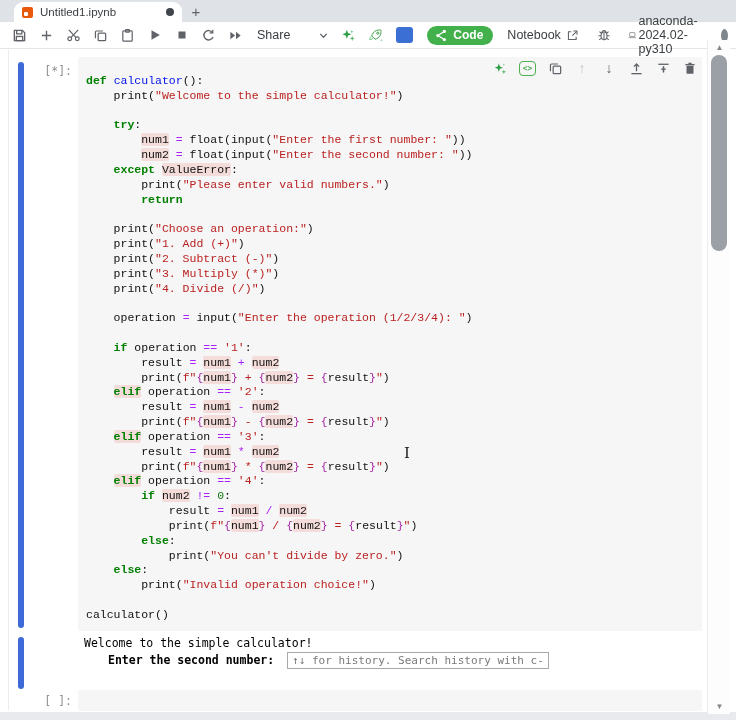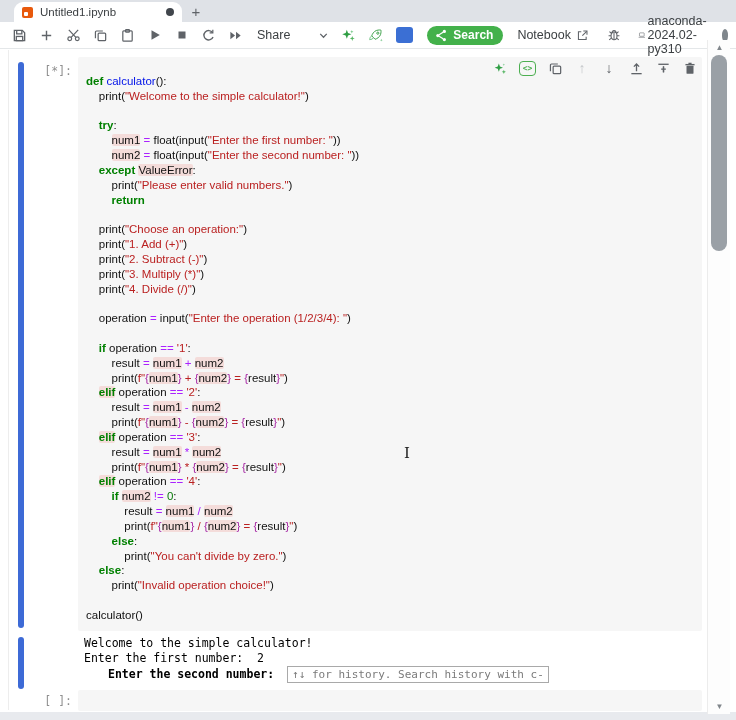--- a/index.html
+++ b/index.html
@@ -37,21 +37,21 @@
   .kernel-dot { width:13px; height:13px; border-radius:50%; background:#7f868c; margin-left:6px; }
 
   
   .main-edge-l { position:absolute; left:8px; top:50px; width:1px; height:660px; background:#ededed; }
   .collapser { position:absolute; left:18px; width:6px; border-radius:3px; background:#3d6ad6; }
   .prompt { position:absolute; left:0; width:72px; text-align:right;
             font-family:"DejaVu Sans Mono", monospace; font-size:11.5px; color:#8f8f8f; }
 
   .editor1 { position:absolute; left:78px; top:57px; width:624px; height:574px; background:#f6f6f6;
              border-radius:2px; padding:17px 8px 8px 8px; }
-  .code { font-family:Liberation Sans, sans-serif; font-size:11.5px; line-height:14.83px; white-space:pre; }
+  .code { font-family:Liberation Mono, monospace; font-size:11.5px; line-height:14.83px; white-space:pre; }
   .cl { height:14.83px; }
   .tk-p { color:#111; }
   .tk-k { color:#008000; font-weight:bold; }
   .tk-d { color:#0012e8; }
   .tk-s { color:#BA2121; }
   .tk-o { color:#AA22FF; }
   .tk-n { color:#087a08; }
   .tk-b { color:#A626A4; }
   .hl { background:#f4dcda; border-radius:2px; }
 
@@ -180,21 +180,21 @@
         <i></i>
         <i></i>
     </span>
     <div class="share-btn">
       <svg width="13" height="13" viewBox="0 0 16 16">
           <circle cx="11.5" cy="3" r="2" fill="#fff"></circle>
           <circle cx="3.5" cy="8" r="2" fill="#fff"></circle>
           <circle cx="11.5" cy="13" r="2" fill="#fff"></circle>
           <path d="M5 7 L10 4 M5 9 L10 12" stroke="#fff" stroke-width="1.6"></path>
         </svg>
-      <span>Search</span>
+      <span>Code</span>
     </div>
     <div class="nb-label">
       <span>Notebook</span>
       <svg width="13" height="13" viewBox="0 0 16 16" fill="none" stroke="#5f6368" stroke-width="1.3">
           <path d="M6.5 3.5 H3 V13 H12.5 V9.5"></path>
           <path d="M9 2.5 H13.5 V7"></path>
           <path d="M13.2 2.8 L7.8 8.2"></path>
         </svg>
     </div>
     <span class="tbtn" style="margin-left:18px">
@@ -261,21 +261,20 @@
         </svg>
     </span>
   </div>
 
   <span class="ibeam">I</span>
 
   <div class="collapser" style="top:637px; height:52px;"></div>
   <div class="output">
     <div>
         <div style="white-space: pre;">Welcome to the simple calculator!</div>
-        <div style="white-space: pre;">Enter the first number:  2</div>
       </div>
     <div class="stdin-row">
       <span class="stdin-prompt">Enter the second number: </span>
       <input class="stdin-input" type="text" placeholder="↑↓ for history. Search history with c-↑/c-↓" style="">
     </div>
   </div>
 
   <div class="prompt" style="top:694px;">[ ]:</div>
   <div class="editor2"></div>
 

